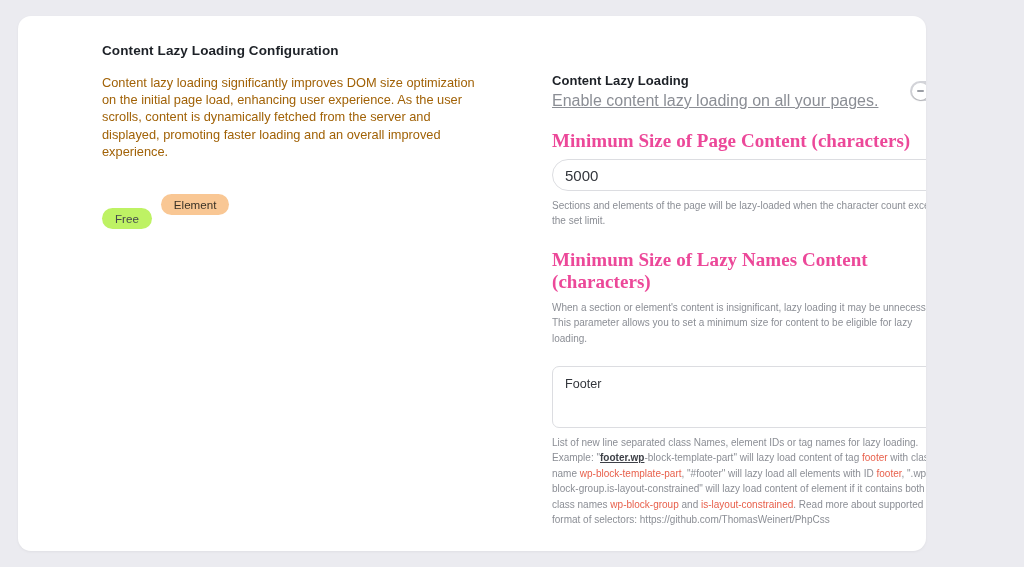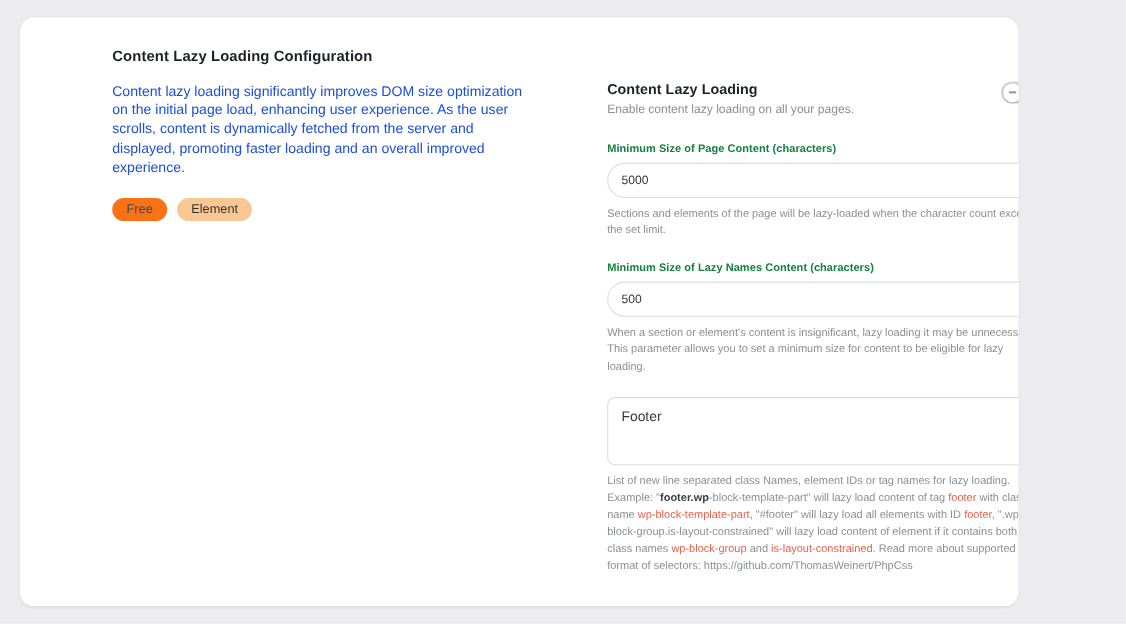--- a/index.html
+++ b/index.html
@@ -43,76 +43,78 @@
   .section-title {
     font-size: 13.5px;
     font-weight: bold;
     color: #1d2127;
     letter-spacing: 0.1px;
     margin: 0 0 16px 0;
   }
   .section-desc {
     font-size: 12.8px;
     line-height: 17.2px;
-    color: #1d4ed8;
+    color: #a16207;
     margin: 0 0 20px 0;
   }
   .badges {
     display: flex;
     gap: 9px;
     align-items: center;
   }
   .badge {
     display: inline-flex;
     align-items: center;
     justify-content: center;
     height: 21px;
     padding: 0 13px;
     border-radius: 11px;
     font-size: 11.6px;
     font-weight: normal;
     box-sizing: border-box;
   }
   .badge-free {
-    background: #f97316;
+    background: #bef264;
     color: #45484e;
+    margin-top: 28px;
   }
   .badge-experts {
     background: #f9c794;
     color: #3a3226;
   }
 
   
   .right-col {
     position: absolute;
     left: 534px;
     top: 57px;
     width: 396px;
   }
   .field-row {
     position: relative;
     display: flex;
-    align-items: flex-start;
+    align-items: center;
     justify-content: space-between;
   }
   .field-head-text {
     flex: 1 1 auto;
   }
   .field-title {
     font-size: 13px;
     font-weight: 600;
     color: #1d2127;
     margin: 0 0 5px 0;
     letter-spacing: 0.05px;
   }
   .field-sub {
-    font-size: 11px;
+    font-size: 16px;
     color: #8b8e95;
     line-height: 15px;
     margin: 0;
+    text-decoration: underline;
   }
 
   
   .toggle {
     position: relative;
     flex: 0 0 auto;
     width: 38px;
     height: 20px;
     border-radius: 10px;
     background: #d3d4d9;
@@ -133,36 +135,37 @@
     justify-content: center;
   }
   .toggle .knob .dash {
     width: 7px;
     height: 1.4px;
     background: #9b9ea5;
     border-radius: 1px;
   }
 
   .label {
-    font-size: 10px;
+    font-size: 19px;
     font-weight: bold;
-    color: #15803d;
+    color: #ec4899;
     margin: 0 0 7px 0;
     letter-spacing: 0.05px;
+    font-family: Liberation Serif, serif;
   }
   .text-input {
     display: block;
     width: 100%;
     height: 32px;
     box-sizing: border-box;
     border: 1px solid #dcdde1;
     border-radius: 16px;
     padding: 0 12px;
     font-family: "Liberation Sans", sans-serif;
-    font-size: 11px;
+    font-size: 15px;
     color: #33363c;
     background: #ffffff;
     outline: none;
   }
   .text-area {
     display: block;
     width: 100%;
     height: 62px;
     box-sizing: border-box;
     border: 1px solid #dcdde1;
@@ -180,20 +183,21 @@
     font-size: 10px;
     line-height: 15.4px;
     color: #8b8e95;
     margin: 7px 0 0 0;
   }
   .code-token {
     color: #e8604c;
   }
   .tok-bold-underline {
     font-weight: bold;
+    text-decoration: underline;
     color: #3d4047;
   }
   .spacer-lg { height: 22px; }
   .spacer-md { height: 20px; }
 </style>
 </head>
 <body>
 
 <div class="card">
   <div class="cols">
@@ -226,21 +230,20 @@
       <div>
         <div class="label">Minimum Size of Page Content (characters)</div>
         <input class="text-input" type="text" value="5000" style="">
         <p class="help">Sections and elements of the page will be lazy-loaded when the character count exceeds the set limit.</p>
       </div>
 
       <div class="spacer-md"></div>
 
       <div>
         <div class="label">Minimum Size of Lazy Names Content (characters)</div>
-        <input class="text-input" type="text" value="500" style="">
         <p class="help">When a section or element's content is insignificant, lazy loading it may be unnecessary. This parameter allows you to set a minimum size for content to be eligible for lazy loading.</p>
       </div>
 
       <div class="spacer-md"></div>
 
       <div>
         <textarea class="text-area" style="">Footer</textarea>
         <p class="help"><span>List of new line separated class Names, element IDs or tag names for lazy loading. Example: "</span><span class="tok-bold-underline">footer.wp</span><span>-block-template-part" will lazy load content of tag </span><span class="code-token">footer</span><span> with class name </span><span class="code-token">wp-block-template-part</span><span>, "#footer" will lazy load all elements with ID </span><span class="code-token">footer</span><span>, ".wp-block-group.is-layout-constrained" will lazy load content of element if it contains both class names </span><span class="code-token">wp-block-group</span><span> and </span><span class="code-token">is-layout-constrained</span><span>. Read more about supported format of selectors: https://github.com/ThomasWeinert/PhpCss</span></p>
       </div>
 

